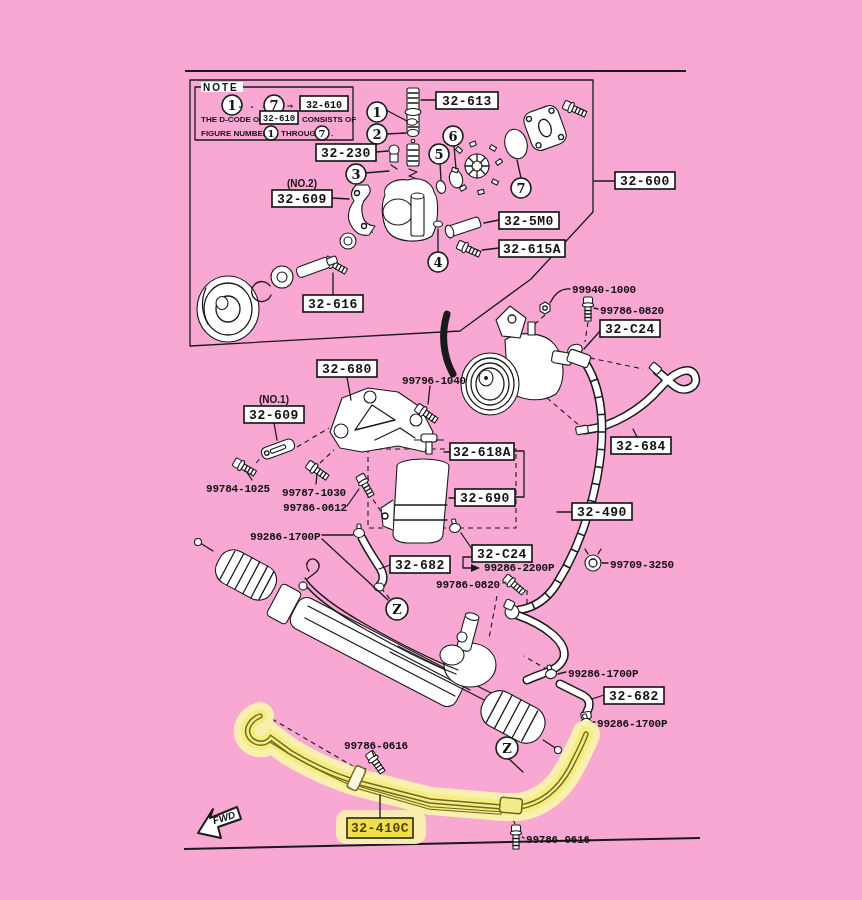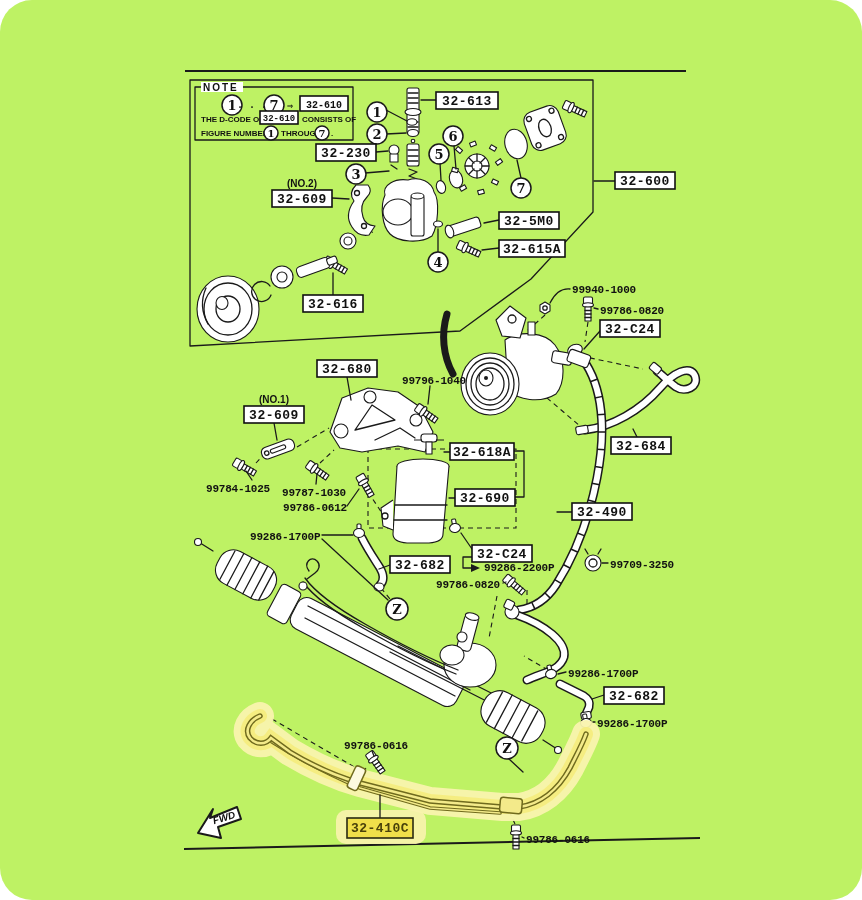--- a/index.html
+++ b/index.html
@@ -1,17 +1,17 @@
 <!DOCTYPE html>
 <html><head>
 <meta charset="utf-8">
 <style>
   html,body{margin:0;padding:0;background:#ffffff;}
-  #stage{position:relative;width:862px;height:900px;background:#bef264;overflow:hidden;
-         font-family:"Liberation Sans",sans-serif;border-radius:32px;}
+  #stage{position:relative;width:862px;height:900px;background:#f9a8d4;overflow:hidden;
+         font-family:"Liberation Sans",sans-serif;}
   svg{position:absolute;left:0;top:0;}
   .ln{stroke:#1a1a1a;fill:none;stroke-width:1.3;stroke-linecap:round;stroke-linejoin:round;}
   .lnf2{stroke:#1a1a1a;fill:#ffffff;stroke-width:1.1;stroke-linejoin:round;}
   .dash{stroke:#1a1a1a;fill:none;stroke-width:1.1;stroke-dasharray:5 4;}
   .frame{stroke:#1a1a1a;stroke-width:2;fill:none;}
   .hose-o{stroke:#1a1a1a;fill:none;stroke-width:9;stroke-linecap:round;}
   .hose-i{stroke:#ffffff;fill:none;stroke-width:6;stroke-linecap:round;}
   .hatch{stroke:#1a1a1a;fill:none;stroke-width:8;stroke-dasharray:1.5 16;}
   .cobox{fill:#ffffff;stroke:#111111;stroke-width:1.6;}
   .cotext{font:bold 13px "Liberation Mono",monospace;fill:#111;letter-spacing:.5px;text-anchor:middle;}

